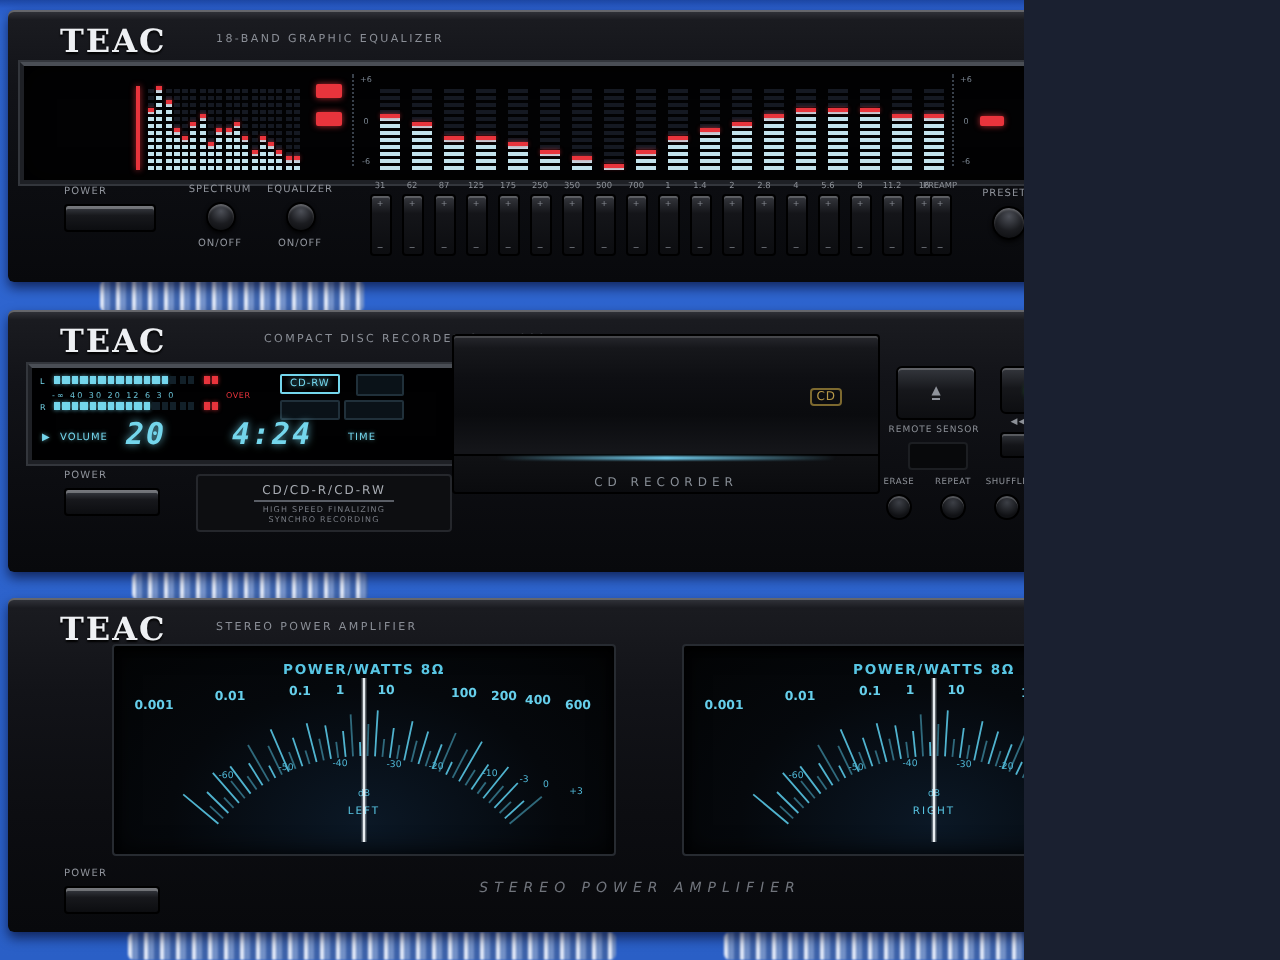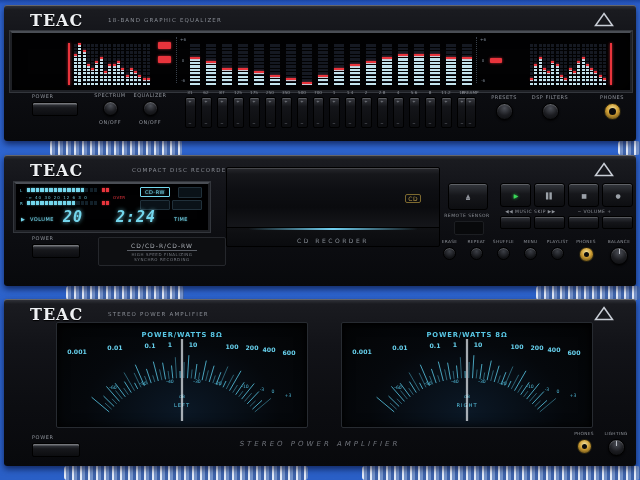--- a/index.html
+++ b/index.html
@@ -1,16 +1,16 @@
 <!DOCTYPE html>
 <html style="--background: #2d63cc; --cyan: #74d6ec; --segment: #c2e2ec; --red: #e8343c; --green: #39d957; --gold: #d9b959;"><head>
 <meta charset="utf-8">
 <style>
   html,body{margin:0;padding:0;background:#1a2030;font-family:"DejaVu Sans",sans-serif;}
-  #stage{position:relative;width:640px;height:480px;overflow:hidden;
+  #stage{position:relative;width:512px;height:480px;overflow:hidden;
     background:linear-gradient(180deg,#1c46a3 0,#2a5dc9 4px,#2f66d2 10px,#2d63cc 60%,#2a5fc6 100%);}
   .pillar{position:absolute;border-radius:3px;filter:blur(.6px);opacity:.92;
     background:repeating-linear-gradient(90deg,rgba(252,253,255,.95) 0 2px,rgba(175,185,200,.6) 2px 5px,rgba(95,105,120,.4) 5px 8px);}
   .unit{position:absolute;left:4px;width:632px;border-radius:3px;
     background:linear-gradient(180deg,#34363d 0,#1a1b20 5px,#121318 28%,#0c0d11 65%,#08090c 100%);
     box-shadow:0 3px 6px rgba(0,0,25,.6), inset 0 1px 0 rgba(255,255,255,.25);}
   .brand{position:absolute;font-family:"DejaVu Serif",serif;font-weight:700;font-size:16px;
     color:#eef0f3;letter-spacing:1px;text-shadow:0 1px 1px #000;}
   .model{position:absolute;font-size:5.5px;color:#8a8e96;letter-spacing:1.2px;}
   .tri{position:absolute;right:22px;}
@@ -40,21 +40,21 @@
   
   .rockers{position:absolute;display:flex;}
   .rk-col{width:16px;display:flex;flex-direction:column;align-items:center;gap:2px;}
   .rk-lab{font-size:4.2px;color:#8d9198;}
   .rk{width:9px;height:26px;border-radius:2px;border:1px solid #000;padding:1.5px 0;
     background:linear-gradient(#36383e,#141519 30%,#0c0d10);box-shadow:inset 0 1px 0 rgba(255,255,255,.2);
     display:flex;flex-direction:column;justify-content:space-between;align-items:center;}
   .pm{font-size:4px;color:#878b93;line-height:4px;}
   
   .cd-display{position:absolute;left:10px;top:27px;width:192px;height:46px;background:#010102;
-    border:2px solid #1e2025;border-top-color:#4a4e55;box-shadow:0 0 0 1px #33363c, inset 0 0 10px #000;}
+    border:2px solid #1e2025;border-top-color:#4a4e55;box-shadow:0 0 0 1px #33363c, inset 0 0 10px #000;padding-left:22px;}
   .chlab{position:absolute;font-size:4px;color:var(--cyan);}
   .hrow{position:absolute;display:flex;align-items:center;}
   .hseg{width:3.2px;height:4px;margin-right:1.3px;background:#122029;}
   .hseg.on{background:var(--cyan);box-shadow:0 0 2px rgba(116,214,236,.7);}
   .hseg.over{background:var(--red);box-shadow:0 0 2px rgba(232,52,60,.7);}
   .hspace{width:3px;}
   .mscale{position:absolute;font-size:4px;color:var(--cyan);letter-spacing:1px;opacity:.9;}
   .mover{position:absolute;font-size:4px;color:var(--red);letter-spacing:.3px;}
   .badge{position:absolute;font-size:5px;color:var(--cyan);border:1px solid var(--cyan);
     padding:1px 4px;border-radius:1px;text-shadow:0 0 3px var(--cyan);letter-spacing:.5px;}
@@ -587,21 +587,21 @@
           <span class="hseg over"></span>
           <span class="hseg over"></span>
         </div>
       <span class="badge" style="left:124px;top:3px">CD-RW</span>
       <span class="dimbox" style="left:162px;top:3px;width:22px;height:9px"></span>
       <span class="dimbox" style="left:124px;top:16px;width:28px;height:8px"></span>
       <span class="dimbox" style="left:156px;top:16px;width:28px;height:8px"></span>
       <span class="dplay" style="left:5px;top:32px">▶</span>
       <span class="dlab" style="left:14px;top:32px">VOLUME</span>
       <span class="dig" style="left:47px;top:24px">20</span>
-      <span class="dig" style="left:100px;top:24px">2:24</span>
+      <span class="dig" style="left:100px;top:24px">4:24</span>
       <span class="dlab" style="left:158px;top:32px">TIME</span>
     </div>
 
     <span class="plab" style="left:28px;top:80px">POWER</span>
     <div class="pwr" style="left:28px;top:89px;width:46px;height:12px"></div>
 
     <div class="discinfo" style="left:94px;top:82px;width:126px;height:27px">
       <span class="dt">CD/CD-R/CD-RW</span>
       <span class="ds">HIGH SPEED FINALIZING</span>
       <span class="ds">SYNCHRO RECORDING</span>

